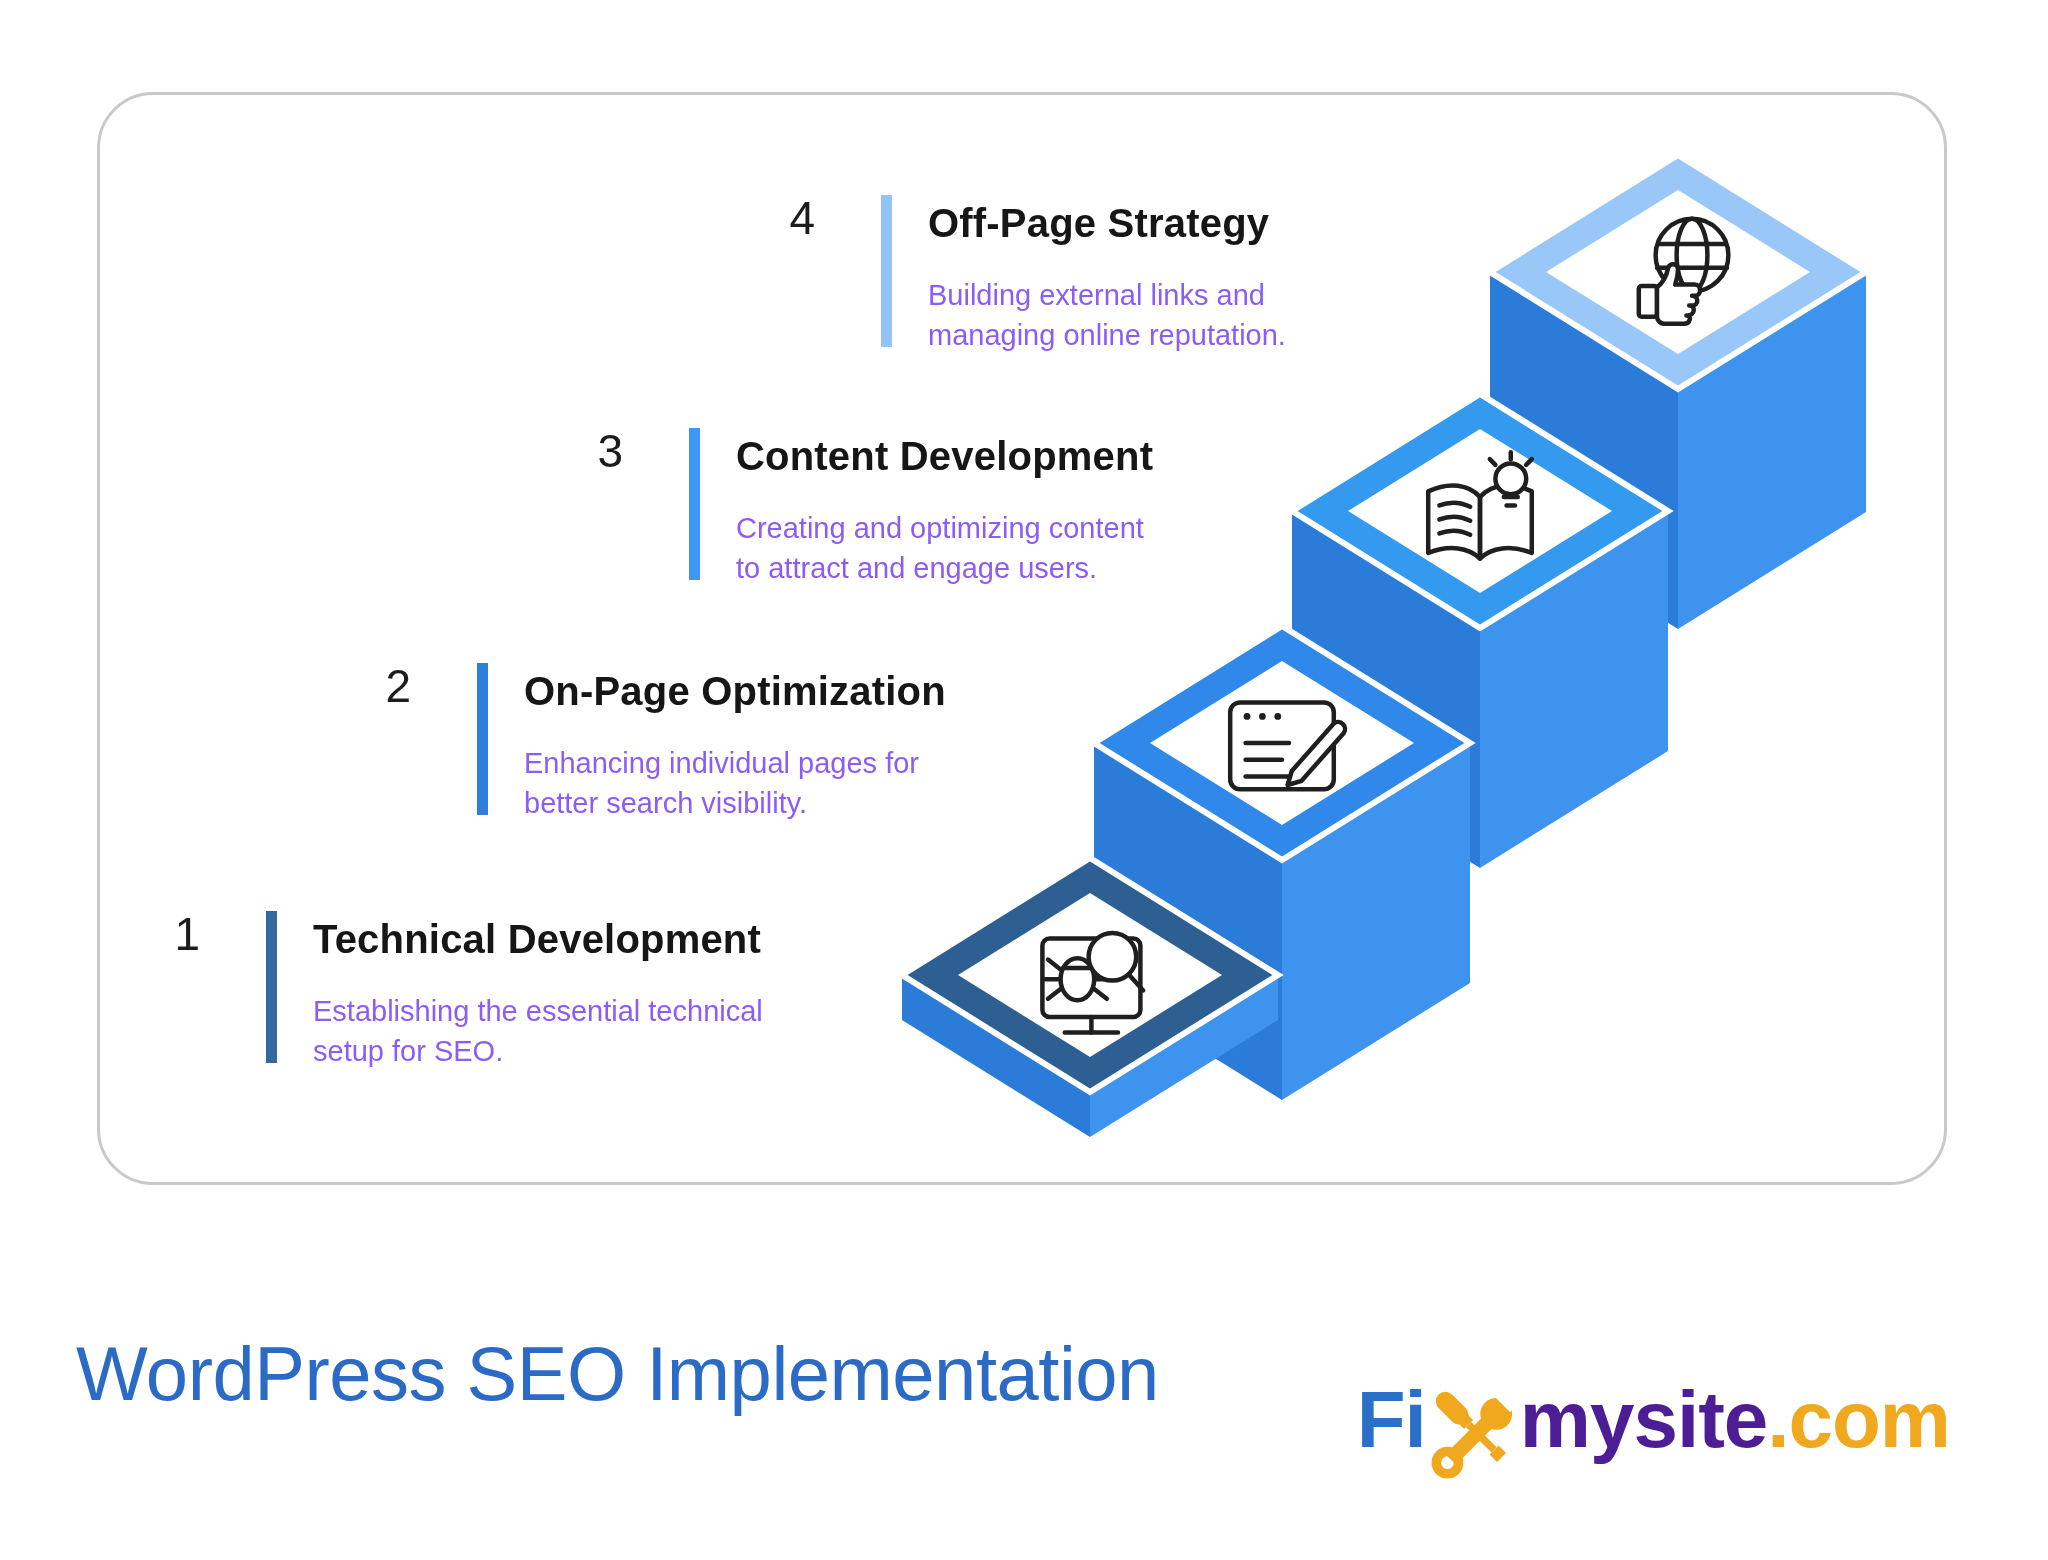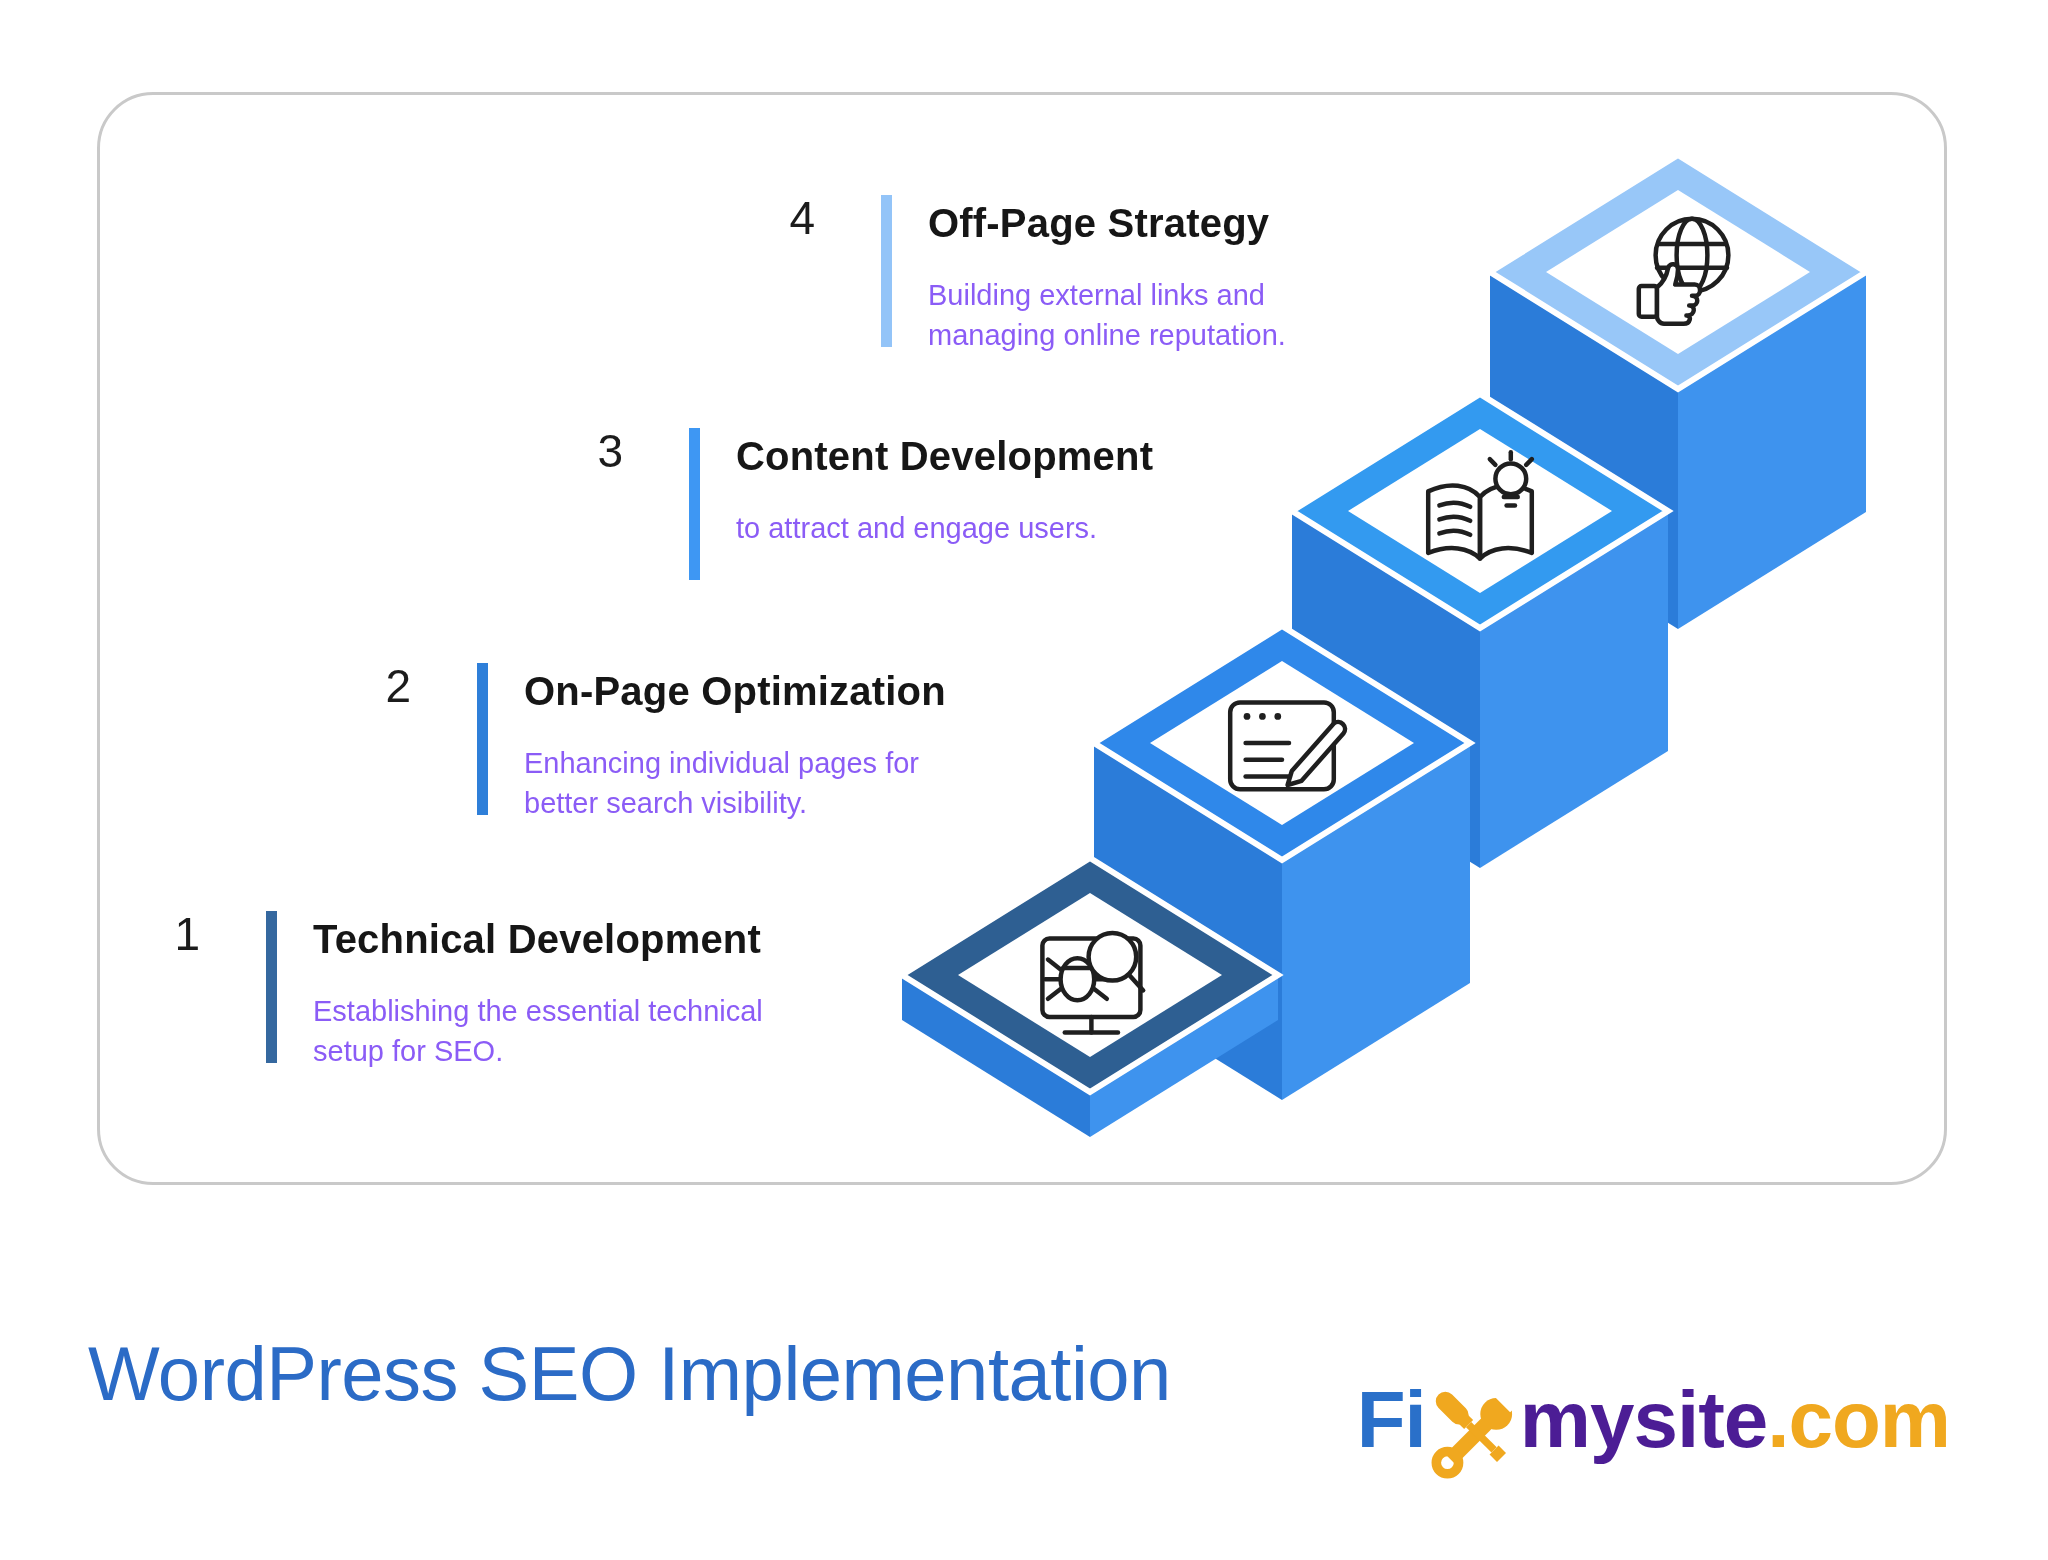--- a/index.html
+++ b/index.html
@@ -21,21 +21,21 @@
   .step .title{font-size:40px;line-height:48px;font-weight:600;color:#161616;margin:4px 0 0 0;letter-spacing:.2px;}
   .step .desc{font-size:29px;line-height:40px;color:#8b5cf6;margin:28px 0 0 0;}
   .step .desc p{margin:0;}
   .s1{left:116px;top:911px;}
   .s2{left:327px;top:663px;}
   .s3{left:539px;top:428px;}
   .s4{left:731px;top:195px;}
 
   
   .footer-title{
-    position:absolute;left:88px;top:1332px;margin:0;font-size:76px;line-height:84px;
+    position:absolute;left:76px;top:1332px;margin:0;font-size:76px;line-height:84px;
     font-weight:500;color:#2b6bc6;letter-spacing:-.5px;white-space:nowrap;
   }
   .logo{
     position:absolute;right:98px;top:1376px;display:flex;align-items:baseline;
     font-weight:bold;font-size:80px;line-height:88px;letter-spacing:-1px;white-space:nowrap;
   }
   .logo .tools{align-self:flex-end;margin:0 -8px -16px -4px;}
 </style>
 </head>
 <body>
@@ -144,20 +144,21 @@
       </div>
     </div>
   </div>
 
   <div class="step s3">
     <div class="num">3</div>
     <div class="bar" style="background: rgb(62, 151, 243);"></div>
     <div class="txt">
       <h2 class="title">Content Development</h2>
       <div class="desc">
+        <p>Creating and optimizing content</p>
         <p>to attract and engage users.</p>
       </div>
     </div>
   </div>
 
   <div class="step s4">
     <div class="num">4</div>
     <div class="bar" style="background: rgb(147, 196, 248);"></div>
     <div class="txt">
       <h2 class="title">Off-Page Strategy</h2>

